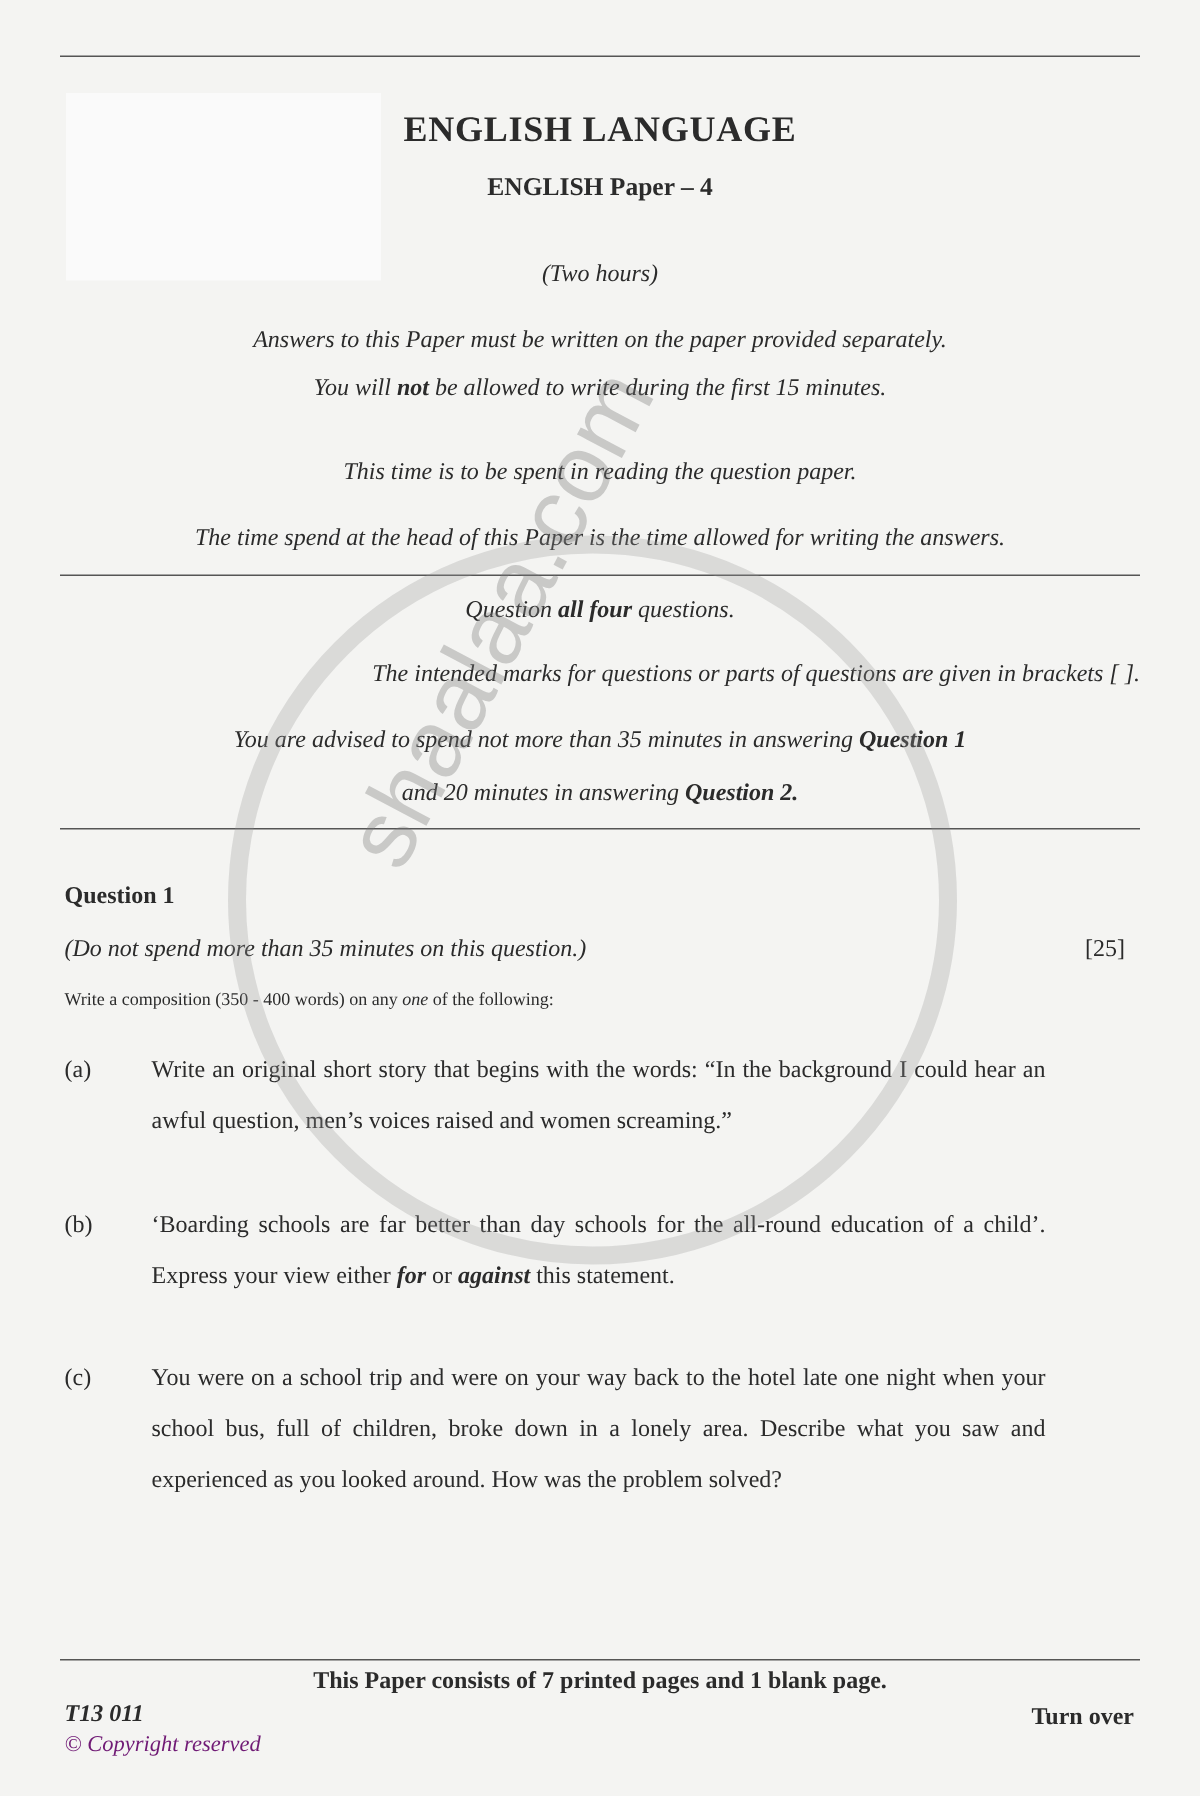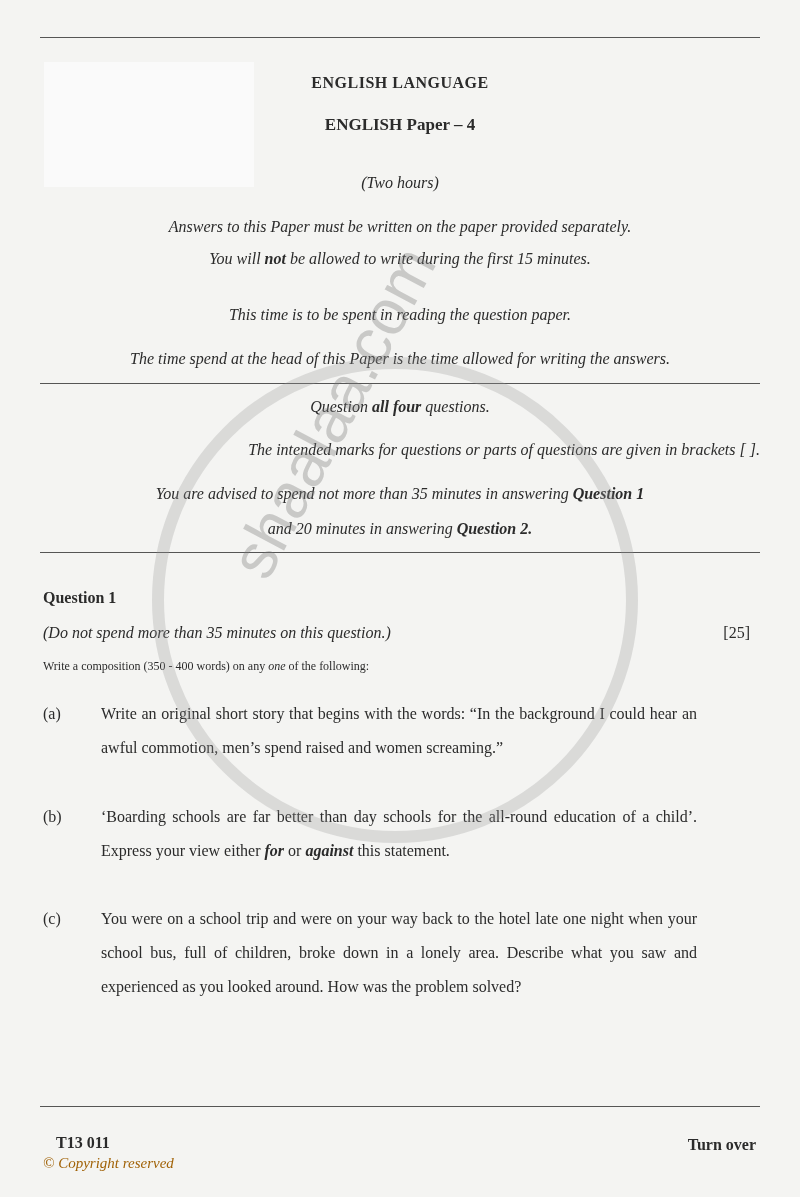--- a/index.html
+++ b/index.html
@@ -5,35 +5,35 @@
     html, body { margin: 0; padding: 0; }
     body {
       width: 800px; height: 1197px; position: relative; overflow: hidden;
       background: #f4f4f2;
       font-family: "Liberation Serif", "DejaVu Serif", serif;
       color: #2b2b2b;
     }
     .page { position: absolute; inset: 0; }
     .rule { position: absolute; left: 40px; width: 720px; height: 0; border-top: 1.5px solid #555; }
     .center { position: absolute; left: 40px; width: 720px; text-align: center; }
-    .title { top: 74px; font-size: 16px; font-weight: bold; letter-spacing: 0.5px; text-align: center; }
+    .title { top: 74px; font-size: 24px; font-weight: bold; letter-spacing: 0.5px; text-align: center; }
     .subtitle { top: 115px; font-size: 17px; font-weight: bold; }
     .ital { font-style: italic; font-size: 16px; }
     .ital b { font-weight: bold; }
     .q-head { position: absolute; left: 43px; top: 589px; font-size: 16px; font-weight: bold; }
     .q-note { position: absolute; left: 43px; top: 624px; font-size: 16px; font-style: italic; }
     .q-marks { position: absolute; right: 50px; top: 624px; font-size: 16px; }
     .q-intro { position: absolute; left: 43px; top: 659px; font-size: 12px; }
     .opt { position: absolute; left: 43px; width: 660px; font-size: 16px; line-height: 34px; }
     .opt .lbl { position: absolute; left: 0; top: 0; }
     .opt .txt { position: absolute; left: 58px; width: 596px; text-align: justify; text-align-last: left; }
     .footer-note { position: absolute; left: 40px; width: 720px; top: 1112px; text-align: center; font-size: 16px; font-weight: bold; }
-    .code { position: absolute; left: 56px; top: 1134px; font-size: 16px; font-weight: bold; }
+    .code { position: absolute; left: 43px; top: 1134px; font-size: 16px; font-weight: bold; font-style: italic; }
     .turn { position: absolute; right: 44px; top: 1136px; font-size: 16px; font-weight: bold; }
-    .copy { position: absolute; left: 43px; top: 1155px; font-size: 15px; font-style: italic; color: #a16207; }
+    .copy { position: absolute; left: 43px; top: 1155px; font-size: 15px; font-style: italic; color: #701a75; }
     .visit { position: absolute; left: 20px; top: 1224px; font-family: "Liberation Sans", "DejaVu Sans", sans-serif; font-size: 18px; color: #000; }
     .watermark { position: absolute; left: 150px; top: 355px; width: 490px; height: 490px; pointer-events: none; }
     .wm-text { position: absolute; left: 215px; top: 555px; transform: rotate(-62deg); transform-origin: left top;
       font-family: "Liberation Sans", "DejaVu Sans", sans-serif; font-size: 64px; color: rgba(120,120,120,0.35); white-space: nowrap; pointer-events: none; }
     .blank-box { position: absolute; left: 44px; top: 62px; width: 210px; height: 125px; background: #fafafa; }
   </style>
 </head>
 <body>
 
 <div class="page">
@@ -60,34 +60,35 @@
 
   <div class="rule" style="top:552px;"></div>
 
   <div class="q-head">Question 1</div>
   <div class="q-note">(Do not spend more than 35 minutes on this question.)</div>
   <div class="q-marks">[25]</div>
   <div class="q-intro"><span>Write a composition (350 - 400 words) on any </span><i>one</i><span> of the following:</span></div>
 
   <div class="opt" style="top:697px;">
     <span class="lbl">(a)</span>
-    <div class="txt">Write an original short story that begins with the words: “In the background I could hear an awful commotion, men’s spend raised and women screaming.”</div>
+    <div class="txt">Write an original short story that begins with the words: “In the background I could hear an awful question, men’s voices raised and women screaming.”</div>
   </div>
 
   <div class="opt" style="top:800px;">
     <span class="lbl">(b)</span>
     <div class="txt"><span>‘Boarding schools are far better than day schools for the all-round education of a child’.  Express your view either </span><b><i>for</i></b><span> or </span><b><i>against</i></b><span> this statement.</span></div>
   </div>
 
   <div class="opt" style="top:902px;">
     <span class="lbl">(c)</span>
     <div class="txt">You were on a school trip and were on your way back to the hotel late one night when your school bus, full of children, broke down in a lonely area. Describe what you saw and experienced as you looked around. How was the problem solved?</div>
   </div>
 
   <div class="rule" style="top:1106px;"></div>
+  <div class="footer-note">This Paper consists of 7 printed pages and 1 blank page.</div>
   <div class="code">T13 011</div>
   <div class="turn">Turn over</div>
   <div class="copy">© Copyright reserved</div>
 
   <svg class="watermark" viewBox="0 0 490 490">
     <circle cx="245" cy="245" r="237" fill="none" stroke="rgba(150,150,150,0.28)" stroke-width="12"></circle>
   </svg>
   <div class="wm-text">shaalaa.com</div>
 
   <div class="visit">Visit www.shaalaa.com for more question papers</div>

